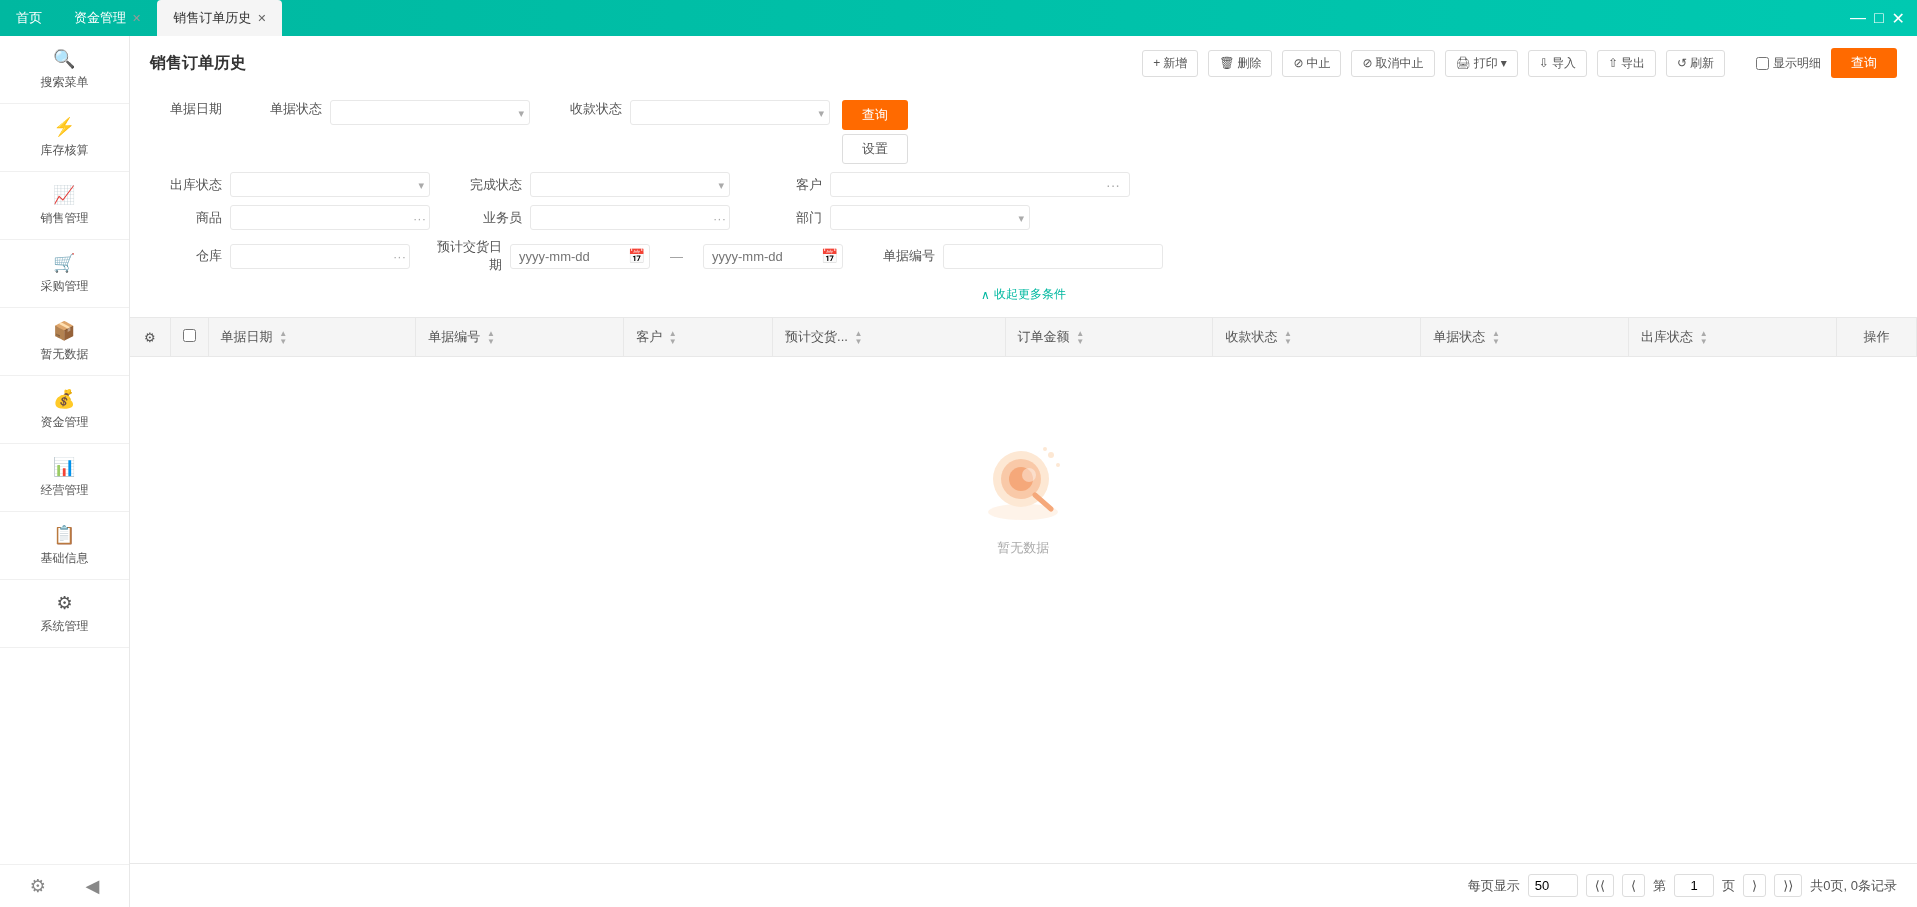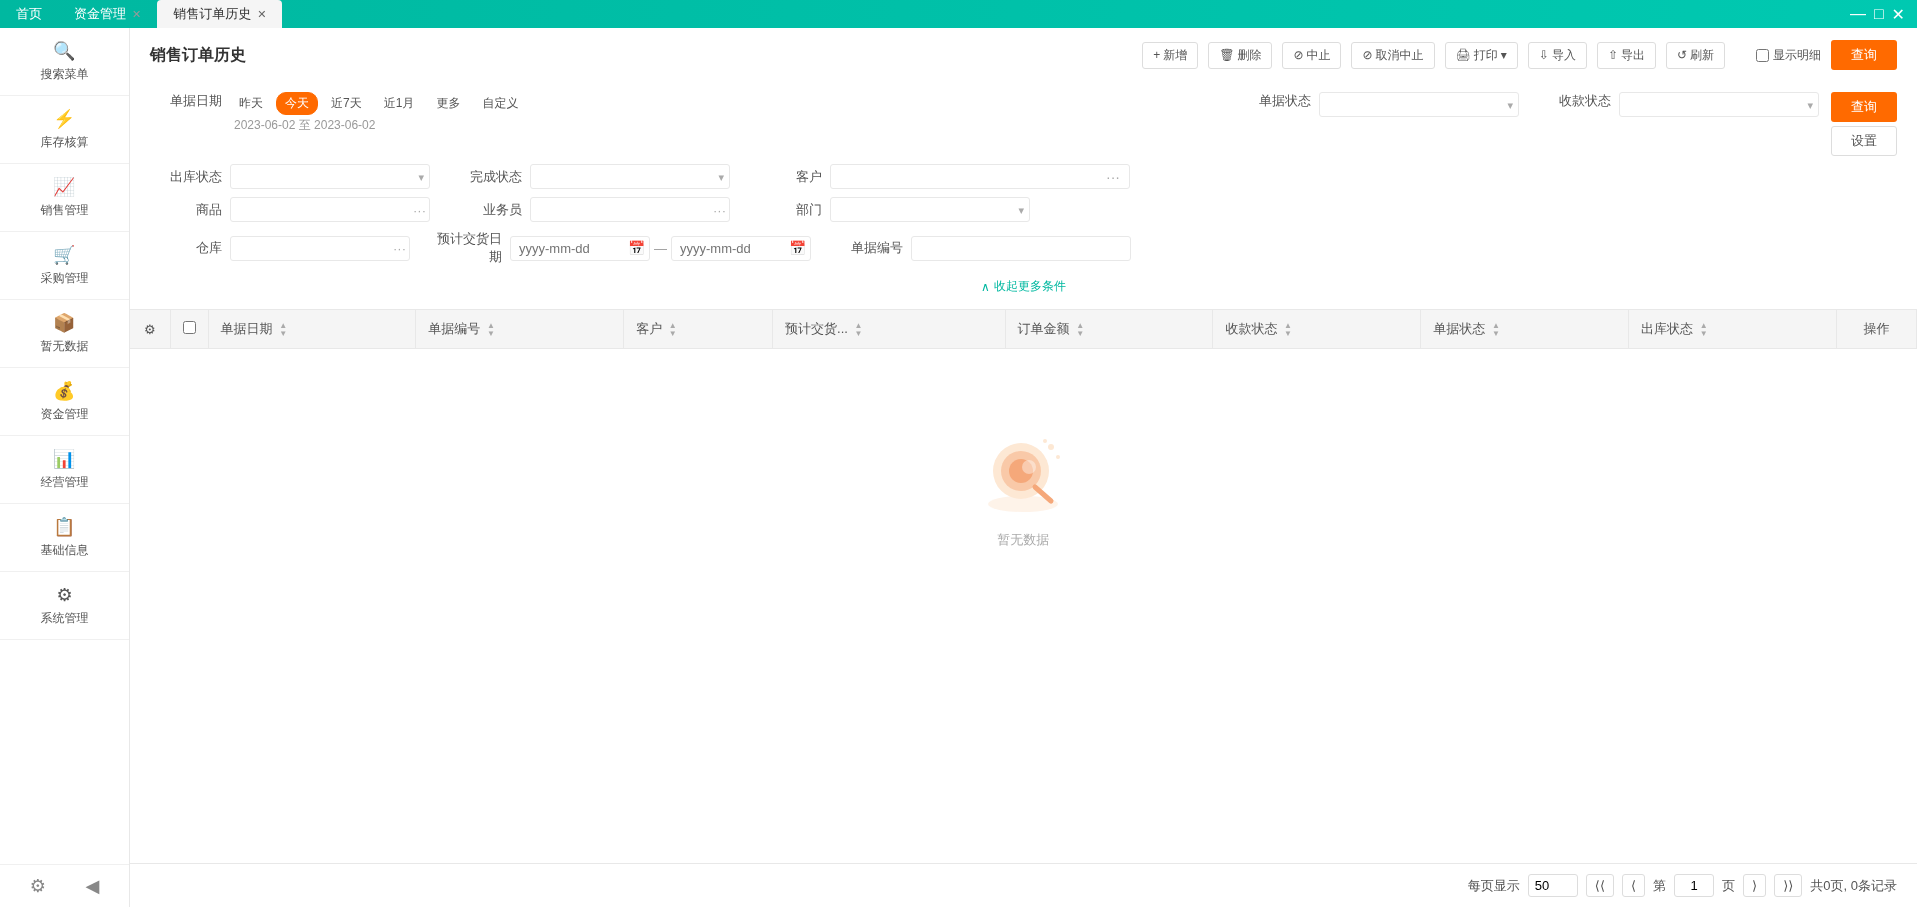--- a/index.html
+++ b/index.html
@@ -1,20 +1,20 @@
 <!DOCTYPE html>
 <html><head>
   <meta charset="utf-8">
   <style>
     * { box-sizing: border-box; margin: 0; padding: 0; }
     body { font-family: 'Microsoft YaHei', Arial, sans-serif; font-size: 13px; background: #f5f5f5; display: flex; flex-direction: column; height: 100vh; overflow: hidden; }
 
     
     .top-bar {
-      height: 28px;
+      height: 36px;
       background: linear-gradient(90deg, #00b8a0, #00c9b1);
       display: flex;
       padding: 0 0 0 0;
       color: white;
       flex-shrink: 0;
     }
     .top-bar-tabs {
       display: flex;
       align-items: center;
       height: 100%;
@@ -469,31 +469,20 @@
             <span>显示明细</span>
           </label>
           <button class="query-btn">查询</button>
         </div>
       </div>
 
       <div class="filter-area">
 
         <div class="filter-row" style="align-items: flex-start;">
           <span class="filter-label">单据日期</span>
-          <div class="filter-field" style="flex-direction: column; align-items: flex-start; gap: 2px;">
-            <div class="date-chips">
-              <span class="date-chip">昨天</span>
-              <span class="date-chip active">今天</span>
-              <span class="date-chip">近7天</span>
-              <span class="date-chip">近1月</span>
-              <span class="date-chip">更多</span>
-              <span class="date-chip">自定义</span>
-            </div>
-            <span class="date-range-text">2023-06-02 至 2023-06-02</span>
-          </div>
 
           <span class="filter-label" style="margin-left: 20px;">单据状态</span>
           <div class="field-wrapper" style="max-width: 200px;">
             <select class="select-field">
               <option></option>
             </select>
             <span class="chevron">▾</span>
           </div>
 
           <span class="filter-label" style="margin-left: 20px;">收款状态</span>
@@ -557,21 +546,21 @@
         </div>
 
         <div class="filter-row">
           <span class="filter-label">仓库</span>
           <div class="field-wrapper" style="max-width: 180px; position: relative;">
             <input class="input-field" type="text" style="">
             <span style="position: absolute; right: 4px; top: 50%; transform: translateY(-50%); color: #aaa; cursor: pointer;">···</span>
           </div>
 
           <span class="filter-label" style="margin-left: 20px;">预计交货日期</span>
-          <div style="display: flex; align-items: center; gap: 4px;">
+          <div style="display: flex; align-items: center; gap: 20px;">
             <div class="field-wrapper" style="max-width: 140px;">
               <input class="input-field" type="text" placeholder="yyyy-mm-dd" style="">
               <span style="position: absolute; right: 4px; top: 50%; transform: translateY(-50%); color: #aaa; font-size: 14px;">📅</span>
             </div>
             <span style="color: #999;">—</span>
             <div class="field-wrapper" style="max-width: 140px;">
               <input class="input-field" type="text" placeholder="yyyy-mm-dd" style="">
               <span style="position: absolute; right: 4px; top: 50%; transform: translateY(-50%); color: #aaa; font-size: 14px;">📅</span>
             </div>
           </div>

